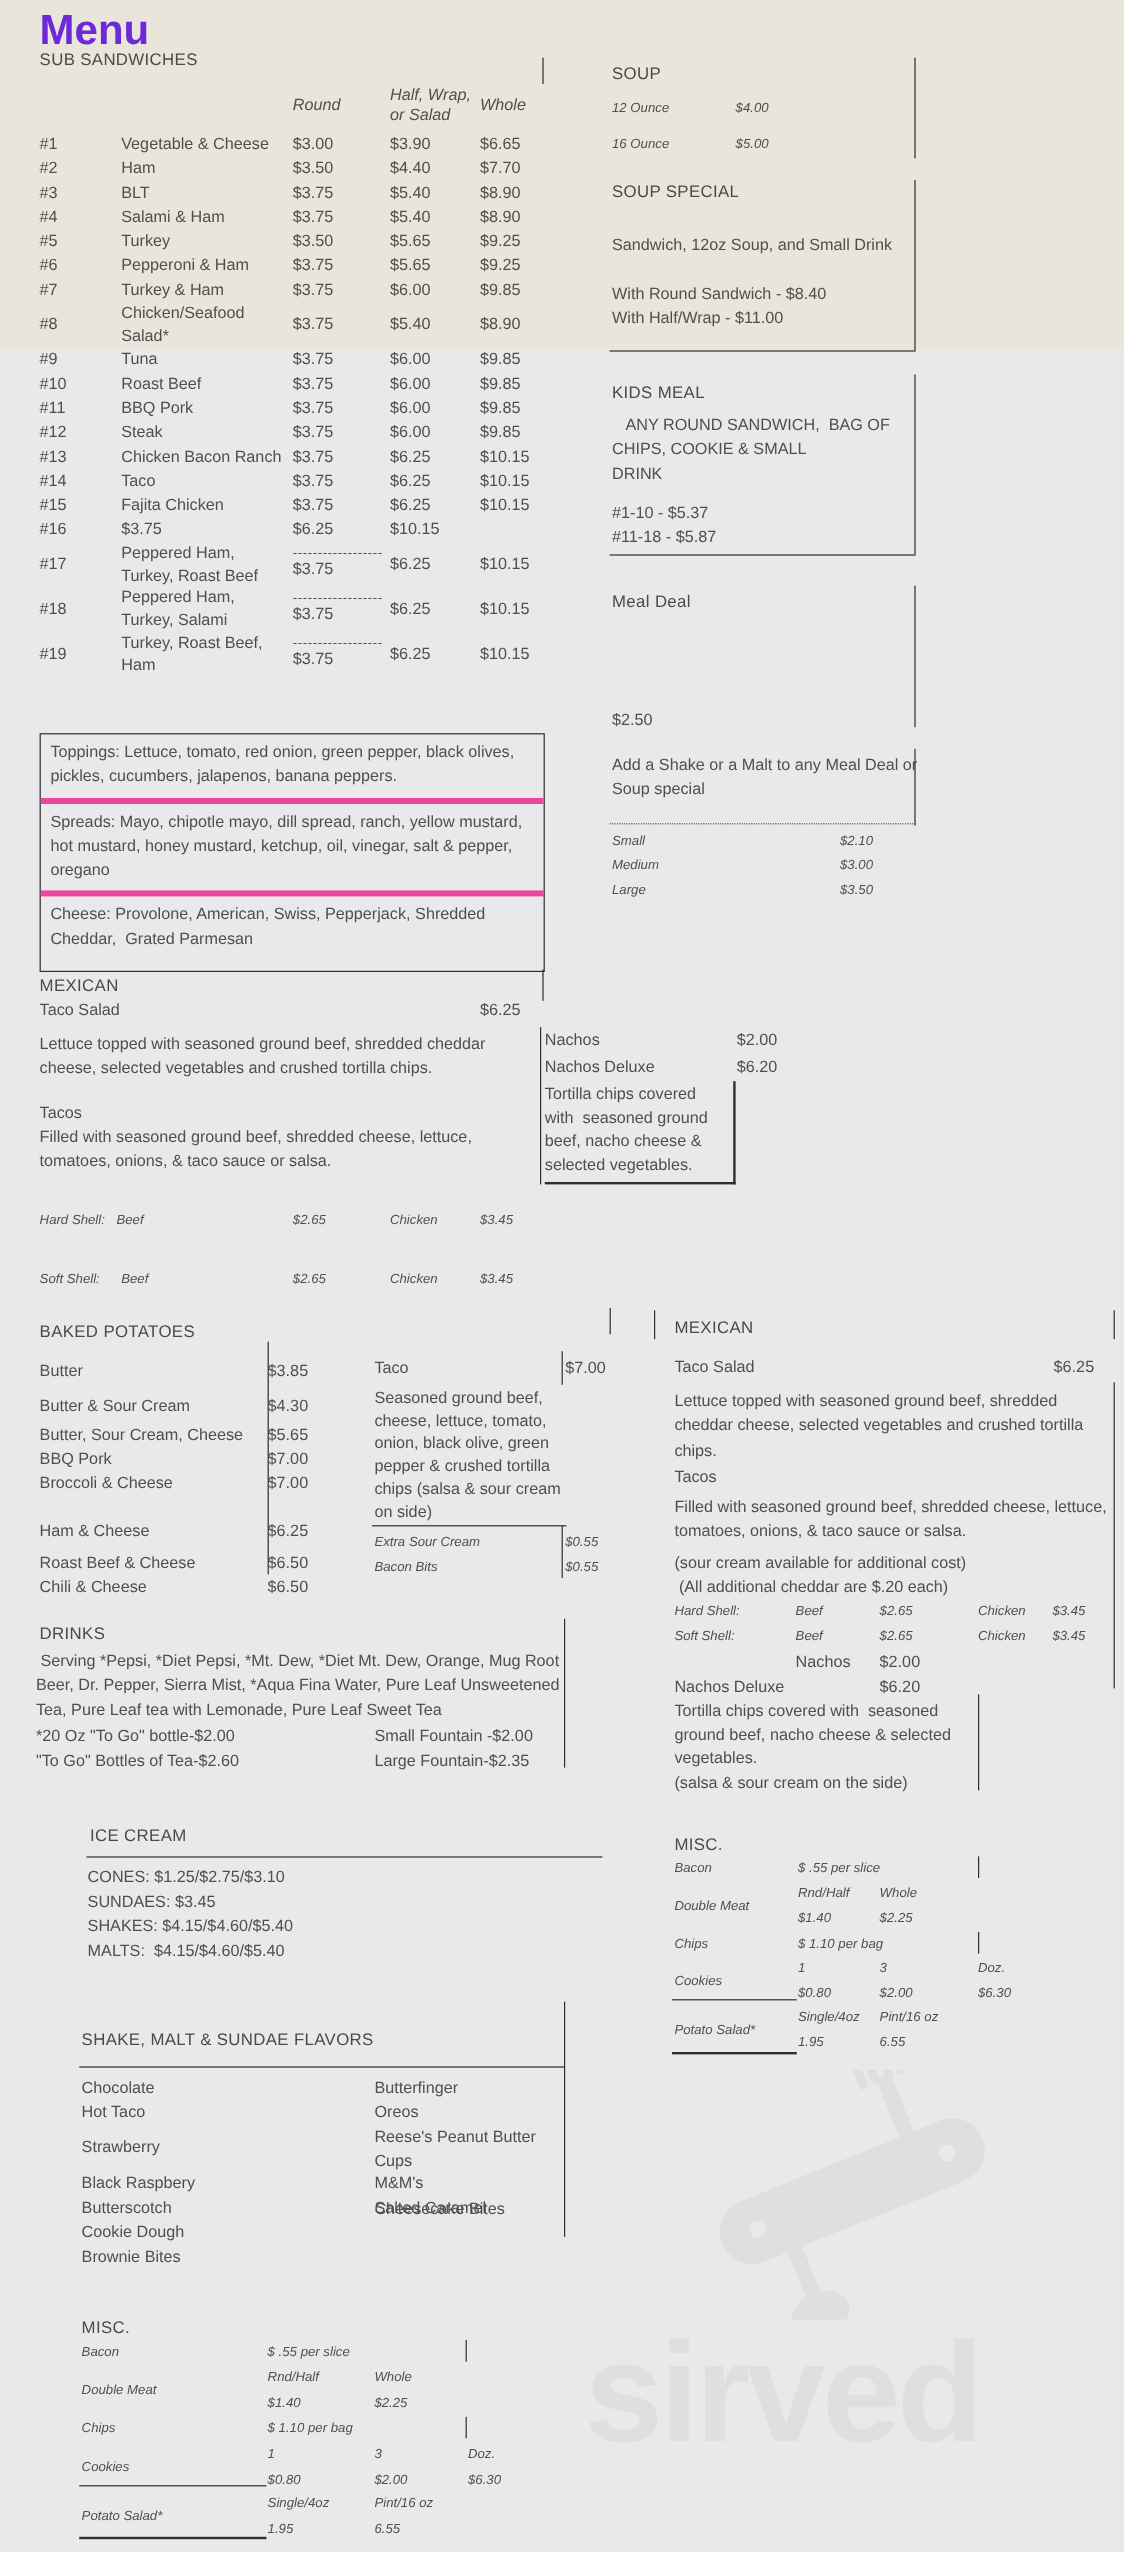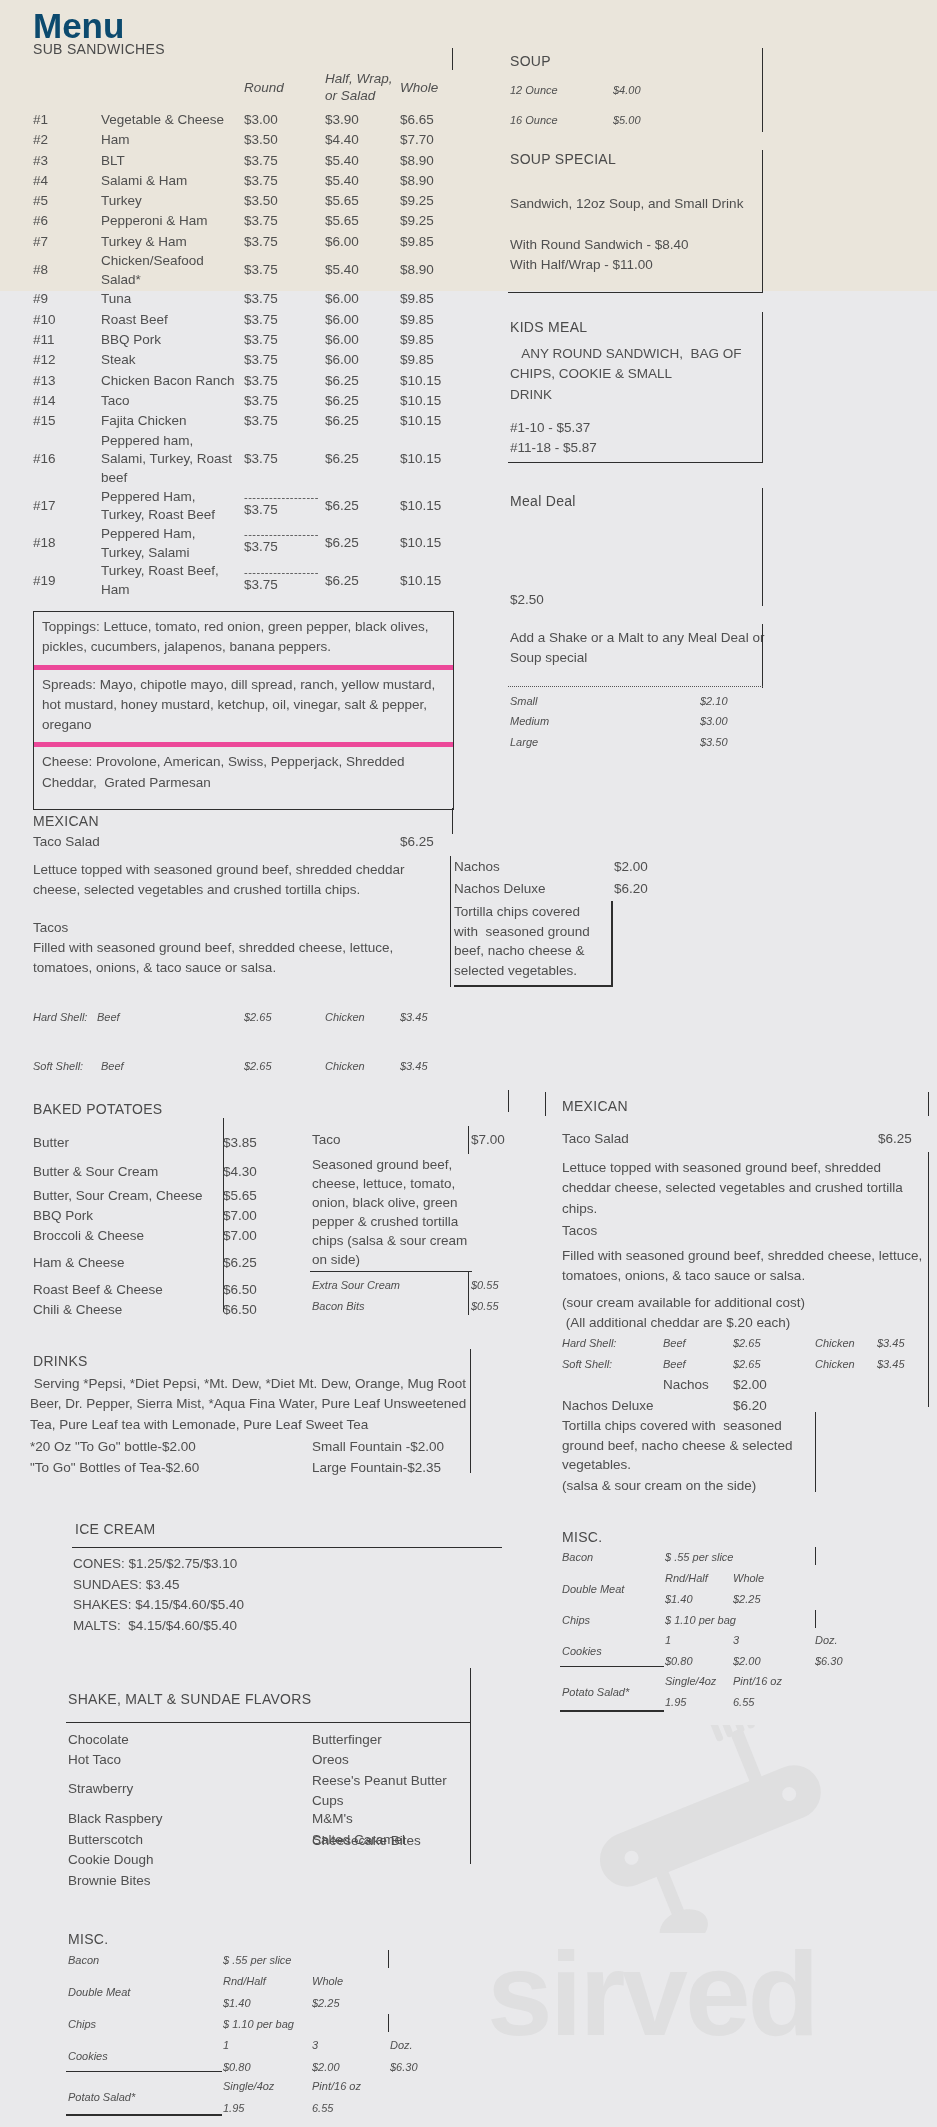--- a/index.html
+++ b/index.html
@@ -1,20 +1,20 @@
 <!DOCTYPE html>
 <html><head>
 <meta charset="utf-8">
 <style>
   * { box-sizing:border-box; margin:0; padding:0; }
   body { background:#cfcfcf; }
   #page { position:relative; width:937px; height:2127px; background:#e9e9eb;
           font-family:"Liberation Sans", sans-serif; color:#4f4f4f; overflow:hidden; }
   .beige { position:absolute; left:0; top:0; width:937px; height:291px; background:#eae5db; }
-  .title { position:absolute; left:33px; top:6px; font-size:35px; font-weight:700; color:#0c4a6e; }
+  .title { position:absolute; left:33px; top:6px; font-size:35px; font-weight:700; color:#6d28d9; }
   .sec { position:absolute; font-size:14px; line-height:18px; color:#4a4a4a; letter-spacing:.3px; }
   .t { position:absolute; font-size:13.5px; line-height:20.3px; white-space:pre-wrap; }
   .vl { position:absolute; width:1px; background:#2e2e2e; }
   .hl { position:absolute; height:1px; background:#2e2e2e; }
   .hl.thick { height:2px; }
   .hl.dotted { background:none; border-top:1px dotted #555; height:0; }
   .grid { position:absolute; display:grid; font-size:11px; line-height:20.6px;font-style:italic; }
   .span2 { grid-row:1/3; align-self:center; }
   
   .sw { position:absolute; left:33px; top:64px; width:432px; font-size:13.5px; }
@@ -152,21 +152,20 @@
       </div>
     <div class="sw-row">
         <div>#15</div>
         <div class="nm">Fajita Chicken</div>
         <div>$3.75</div>
         <div>$6.25</div>
         <div>$10.15</div>
       </div>
     <div class="sw-row ml">
         <div>#16</div>
-        <div class="nm">Peppered ham, Salami, Turkey, Roast beef</div>
         <div>$3.75</div>
         <div>$6.25</div>
         <div>$10.15</div>
       </div>
     <div class="sw-row ml">
         <div>#17</div>
         <div class="nm">Peppered Ham, Turkey, Roast Beef</div>
         <div>
           <div class="dash">------------------</div>
           <div>$3.75</div>
@@ -298,21 +297,21 @@
         <div>$5.65</div>
       </div>
     <div style="display:grid;grid-template-columns:190px auto">
         <div>BBQ Pork</div>
         <div>$7.00</div>
       </div>
     <div style="display:grid;grid-template-columns:190px auto">
         <div>Broccoli &amp; Cheese</div>
         <div>$7.00</div>
       </div>
-    <div style="display:grid;grid-template-columns:190px auto;margin-top:7px">
+    <div style="display:grid;grid-template-columns:190px auto;margin-top:20px">
         <div>Ham &amp; Cheese</div>
         <div>$6.25</div>
       </div>
     <div style="display:grid;grid-template-columns:190px auto;margin-top:6px">
         <div>Roast Beef &amp; Cheese</div>
         <div>$6.50</div>
       </div>
     <div style="display:grid;grid-template-columns:190px auto">
         <div>Chili &amp; Cheese</div>
         <div>$6.50</div>

